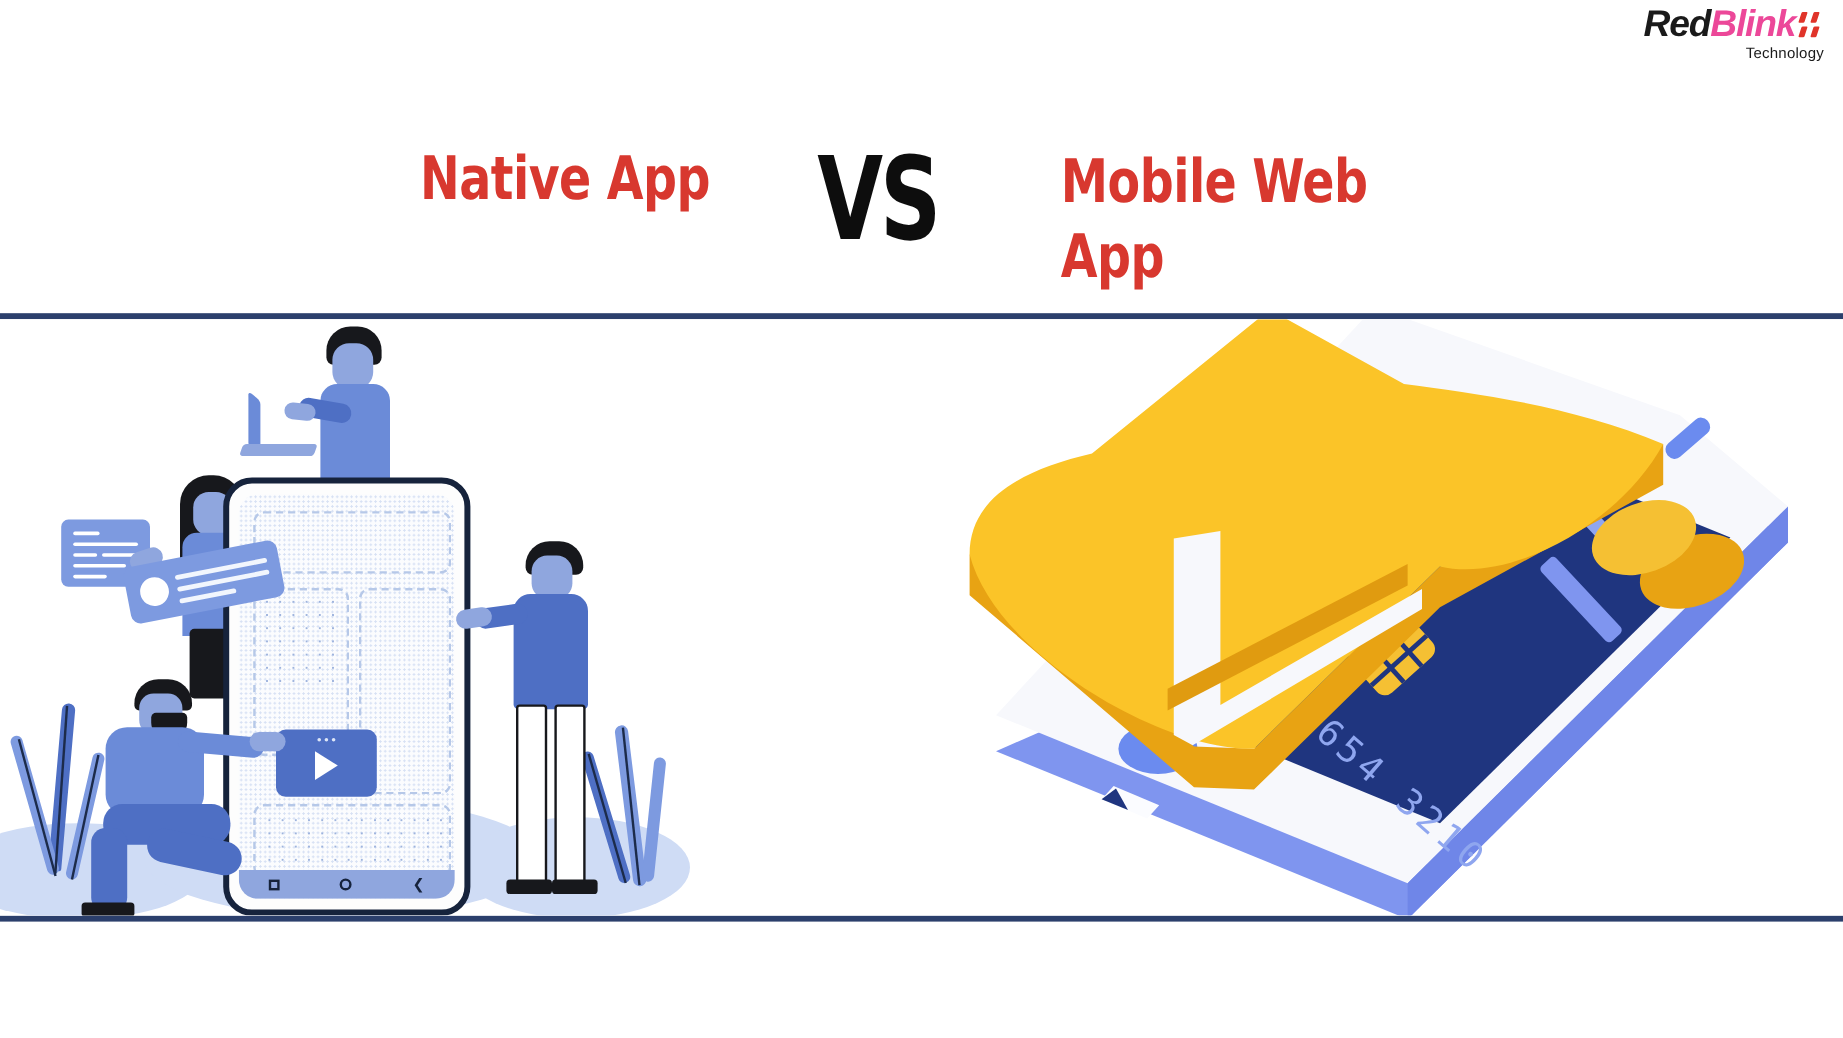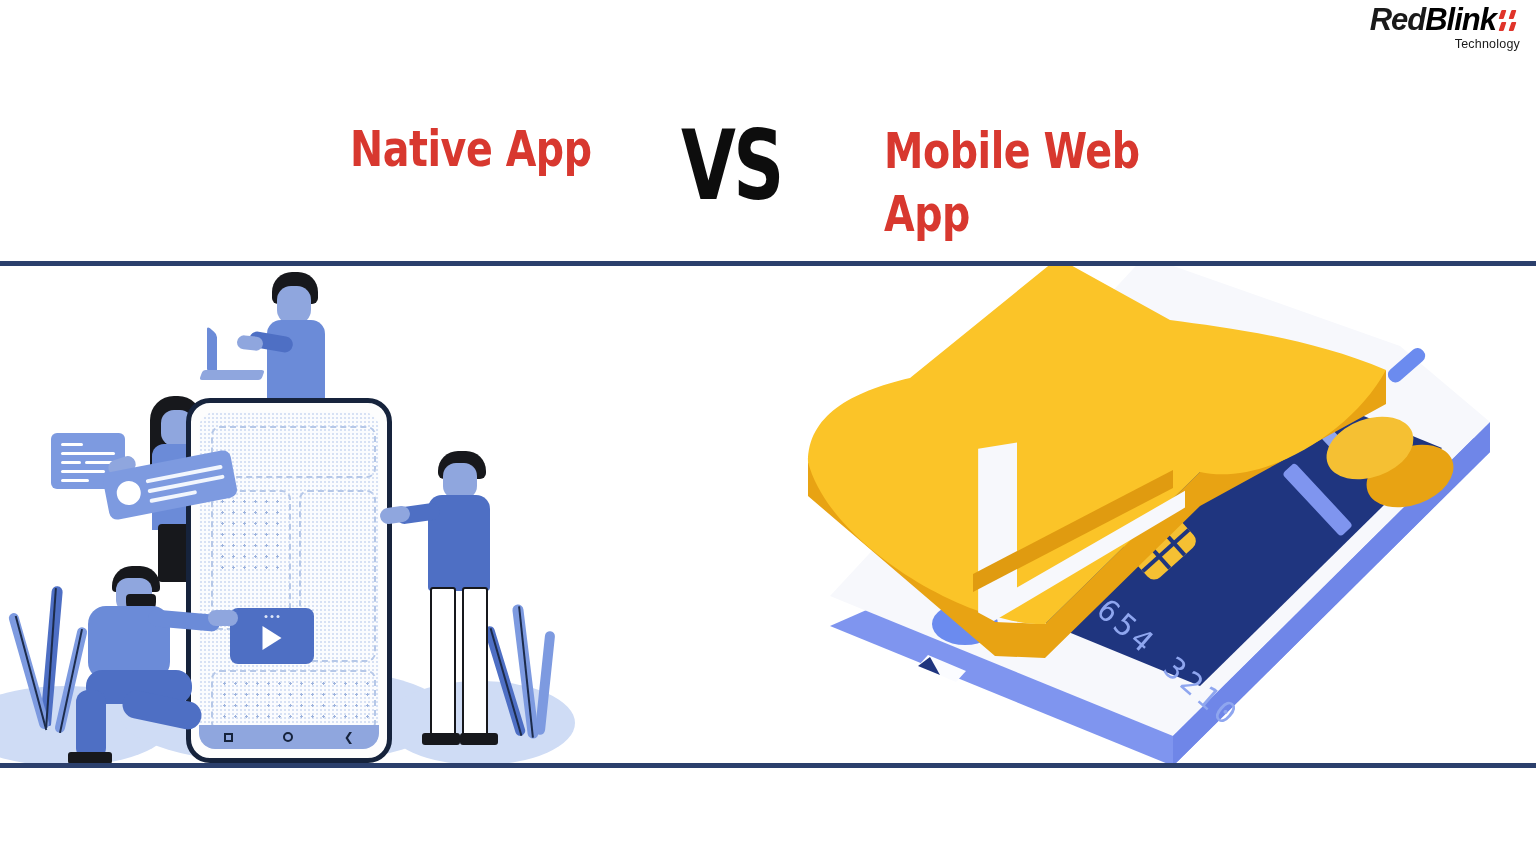--- a/index.html
+++ b/index.html
@@ -6,21 +6,21 @@
   html,body { width:1536px; height:865px; background:#ffffff;
     font-family:"Liberation Sans", sans-serif; overflow:hidden; }
 
   #stage { position:relative; width:1536px; height:865px; background:#fff; }
 
   
   #logo { position:absolute; right:14px; top:4px; text-align:right; line-height:1; }
   #logo .word { font-size:31px; font-weight:bold; font-style:italic;
     letter-spacing:-1px; white-space:nowrap; }
   #logo .red-part { color:#1a1a1a; }
-  #logo .blink-part { color:#000000; }
+  #logo .blink-part { color:#ec4899; }
   #logo .slashes { display:inline-block; position:relative; width:26px; height:22px;
     vertical-align:-2px; }
   #logo .slashes i { position:absolute; width:5px; height:9px; background:#e0342a;
     transform:skewX(-18deg); border-radius:1px; }
   #logo .slashes i:nth-child(1){ left:4px; top:0; }
   #logo .slashes i:nth-child(2){ left:4px; top:12px; }
   #logo .slashes i:nth-child(3){ left:14px; top:0; }
   #logo .slashes i:nth-child(4){ left:14px; top:12px; }
   #logo .tech { font-size:12.5px; color:#1a1a1a; margin-top:3px; margin-right:2px;
     letter-spacing:.2px; }

